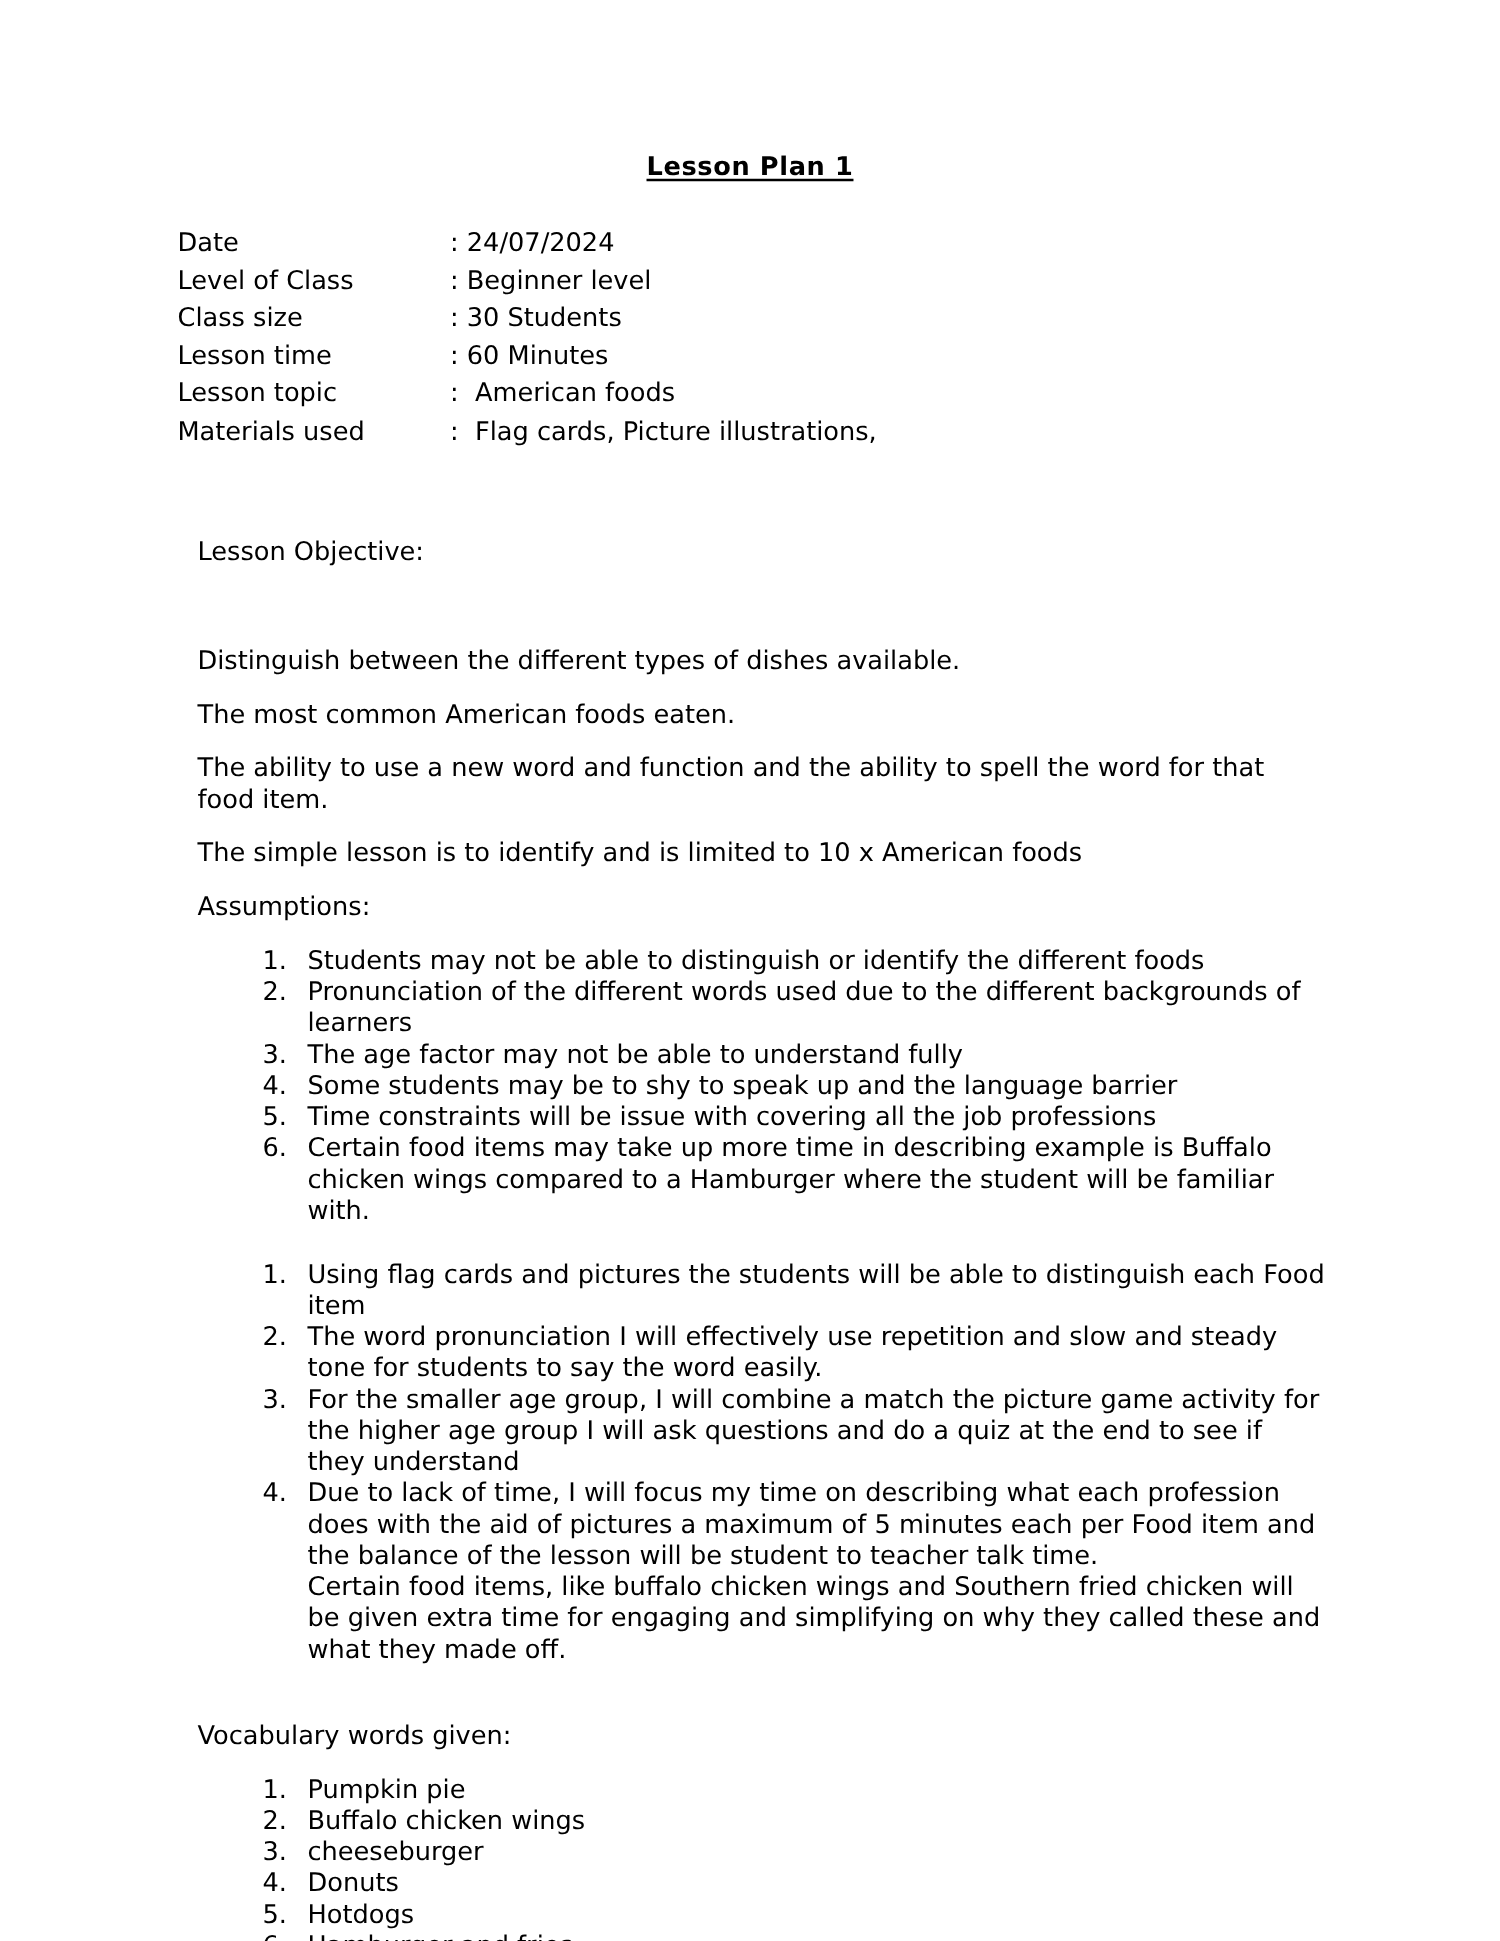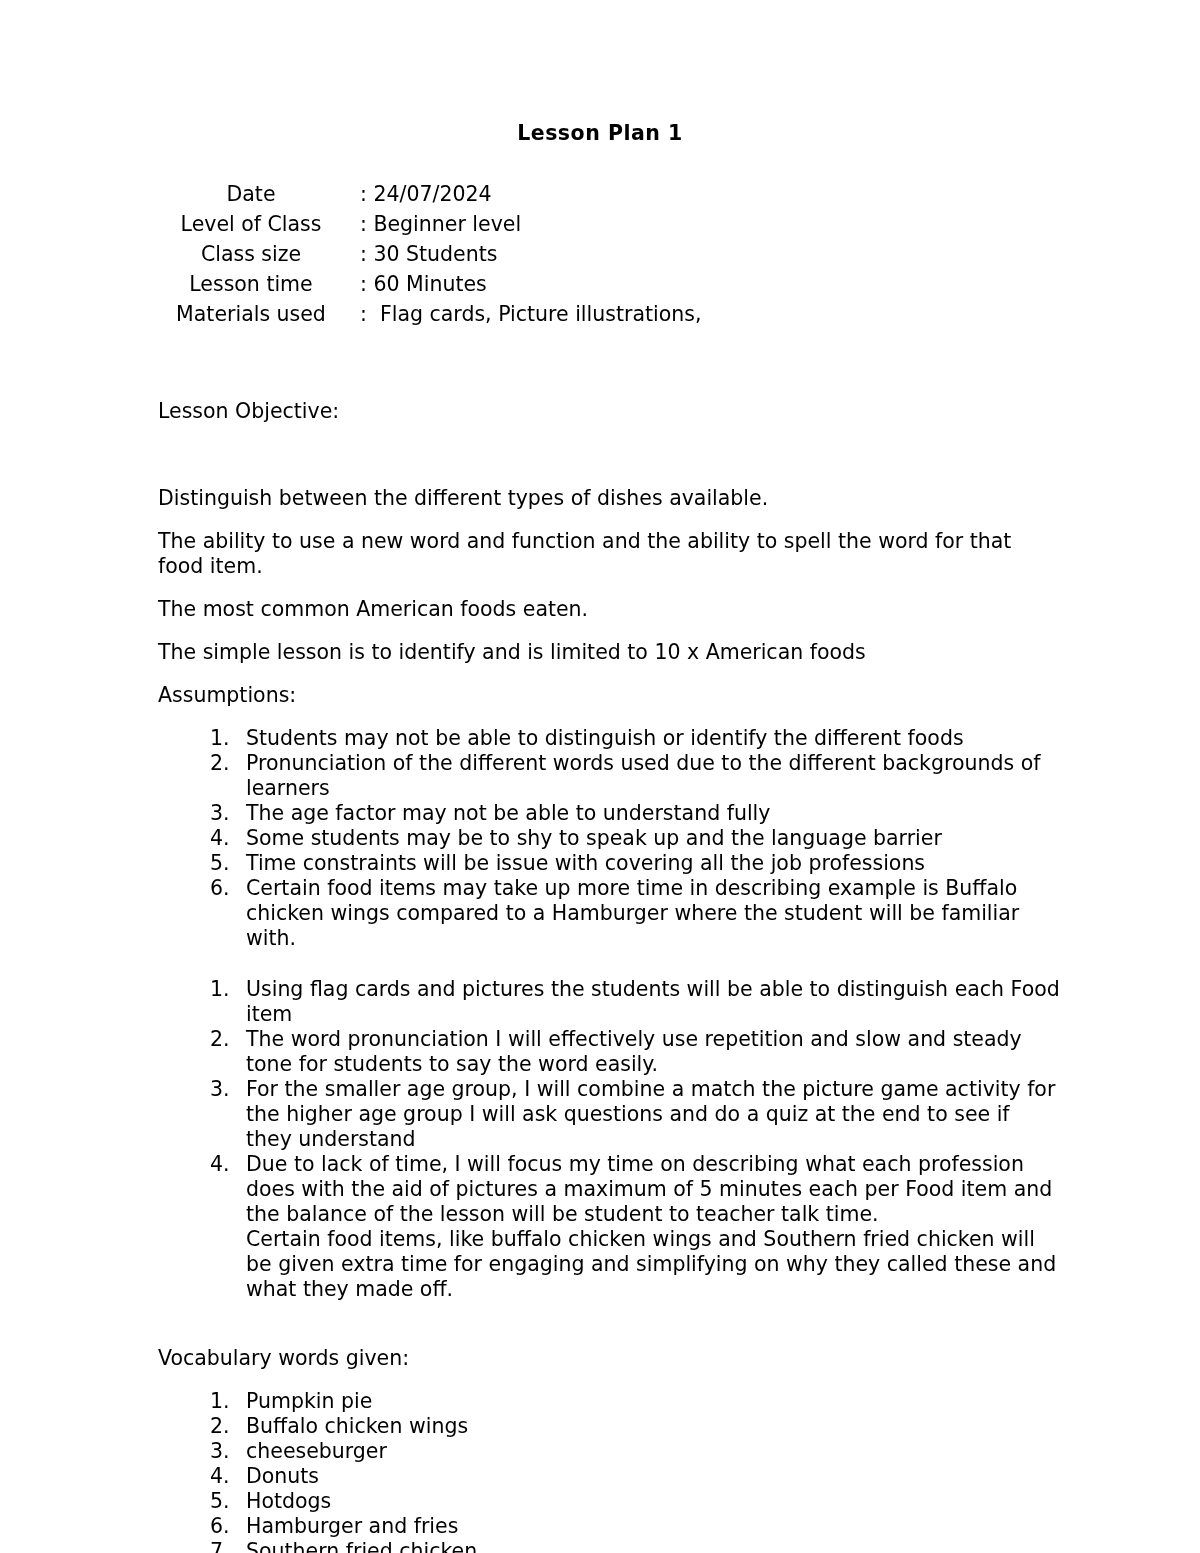--- a/index.html
+++ b/index.html
@@ -21,36 +21,36 @@
     padding: 120px 140px 40px 140px;
   }
   .doc-title {
     text-align: center;
     font-size: 20.5px;
     line-height: 1.35;
     margin: 0 0 34px 0;
     letter-spacing: 0.5px;
   }
   .doc-title span.underlined {
+    text-decoration: underline;
     text-underline-offset: 3px;
   }
   .meta-table {
     border-collapse: collapse;
     margin: 0 0 0 2px;
     font-size: 20.5px;
     line-height: 1.18;
   }
   .meta-table td {
     padding: 0 0 6px 0;
     vertical-align: top;
     white-space: pre;
   }
   .meta-label {
     width: 218px;
-    text-align: center;
   }
   .meta-value {
     padding-left: 0;
   }
   .spacer-lg { height: 48px; }
   .spacer-md { height: 26px; }
   .para {
     font-size: 20.5px;
     line-height: 1.22;
     margin: 18px;
@@ -89,35 +89,39 @@
       </tr>
       <tr>
         <td class="meta-label">Class size</td>
         <td class="meta-value">: 30 Students</td>
       </tr>
       <tr>
         <td class="meta-label">Lesson time</td>
         <td class="meta-value">: 60 Minutes</td>
       </tr>
       <tr>
+        <td class="meta-label">Lesson topic</td>
+        <td class="meta-value">:  American foods</td>
+      </tr>
+      <tr>
         <td class="meta-label">Materials used</td>
         <td class="meta-value">:  Flag cards, Picture illustrations,</td>
       </tr>
     </tbody>
   </table>
 
   <div class="spacer-lg"></div>
 
   <p class="para">Lesson Objective:</p>
 
   <div class="spacer-md"></div>
 
   <p class="para">Distinguish between the different types of dishes available.</p>
+  <p class="para">The most common American foods eaten.</p>
   <p class="para">The ability to use a new word and function and the ability to spell the word for that food item.</p>
-  <p class="para">The most common American foods eaten.</p>
   <p class="para">The simple lesson is to identify and is limited to 10 x American foods</p>
 
   <p class="para">Assumptions:</p>
 
   <ol class="numbered">
     <li>Students may not be able to distinguish or identify the different foods</li>
     <li>Pronunciation of the different words used due to the different backgrounds of learners</li>
     <li>The age factor may not be able to understand fully</li>
     <li>Some students may be to shy to speak up and the language barrier</li>
     <li>Time constraints will be issue with covering all the job professions</li>

